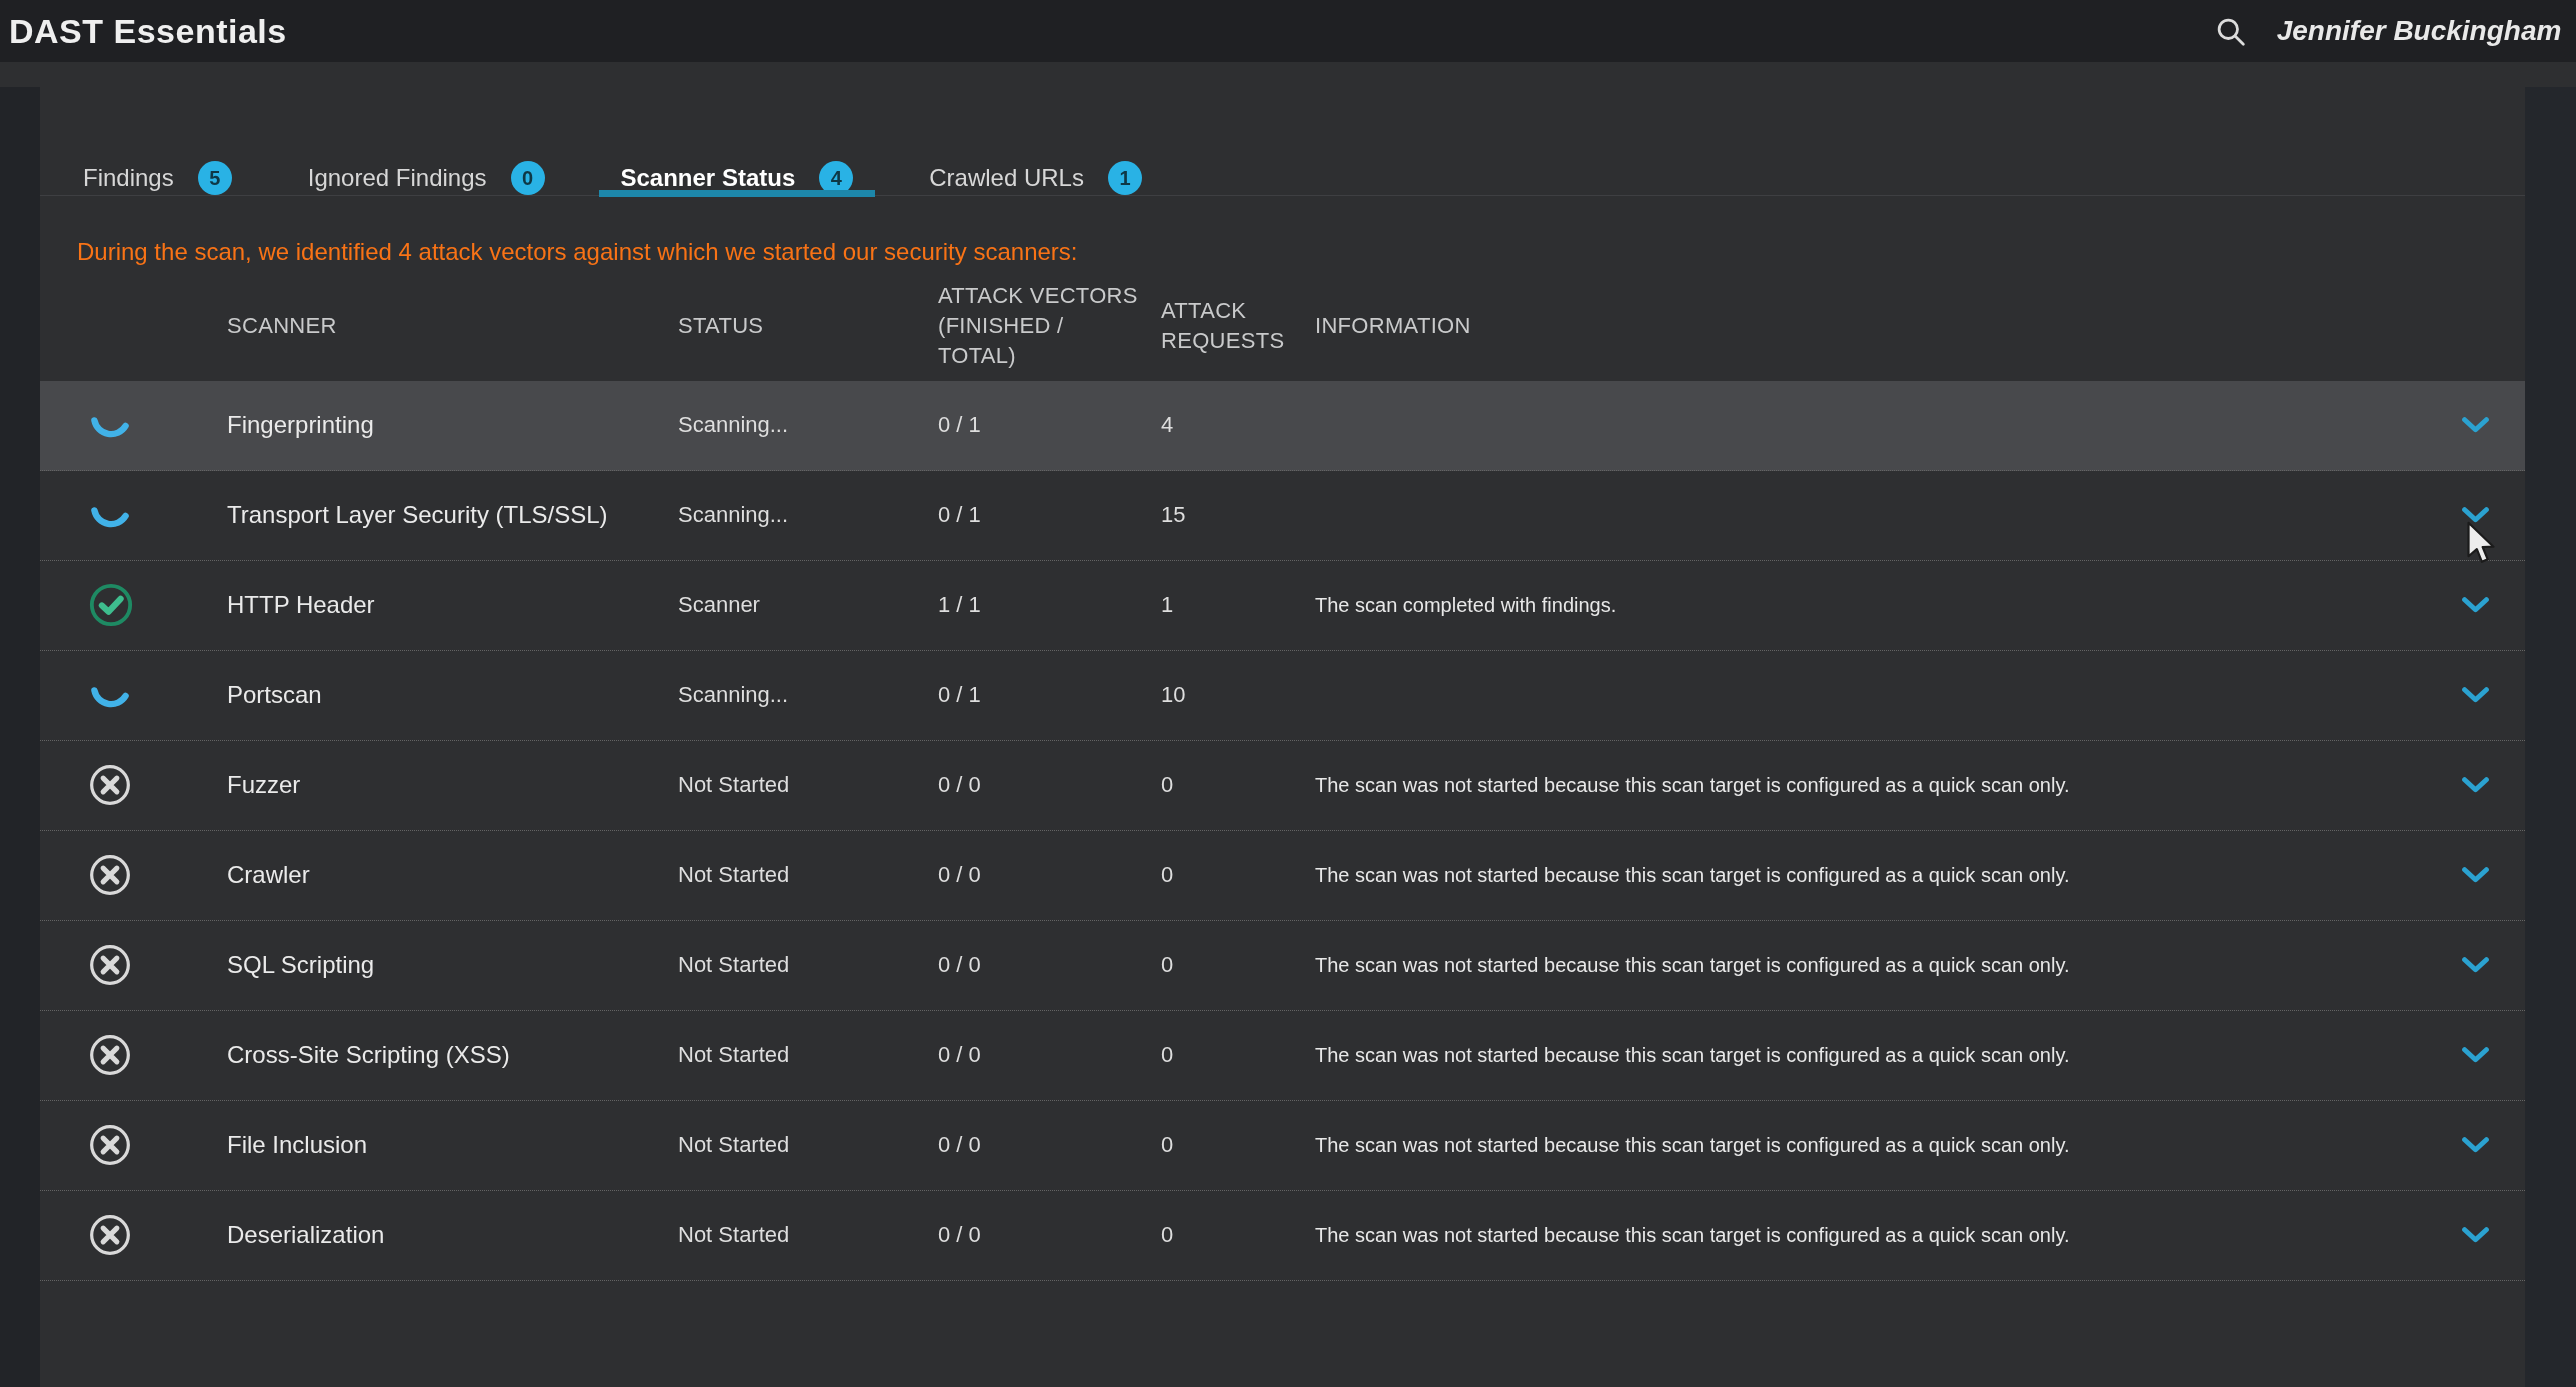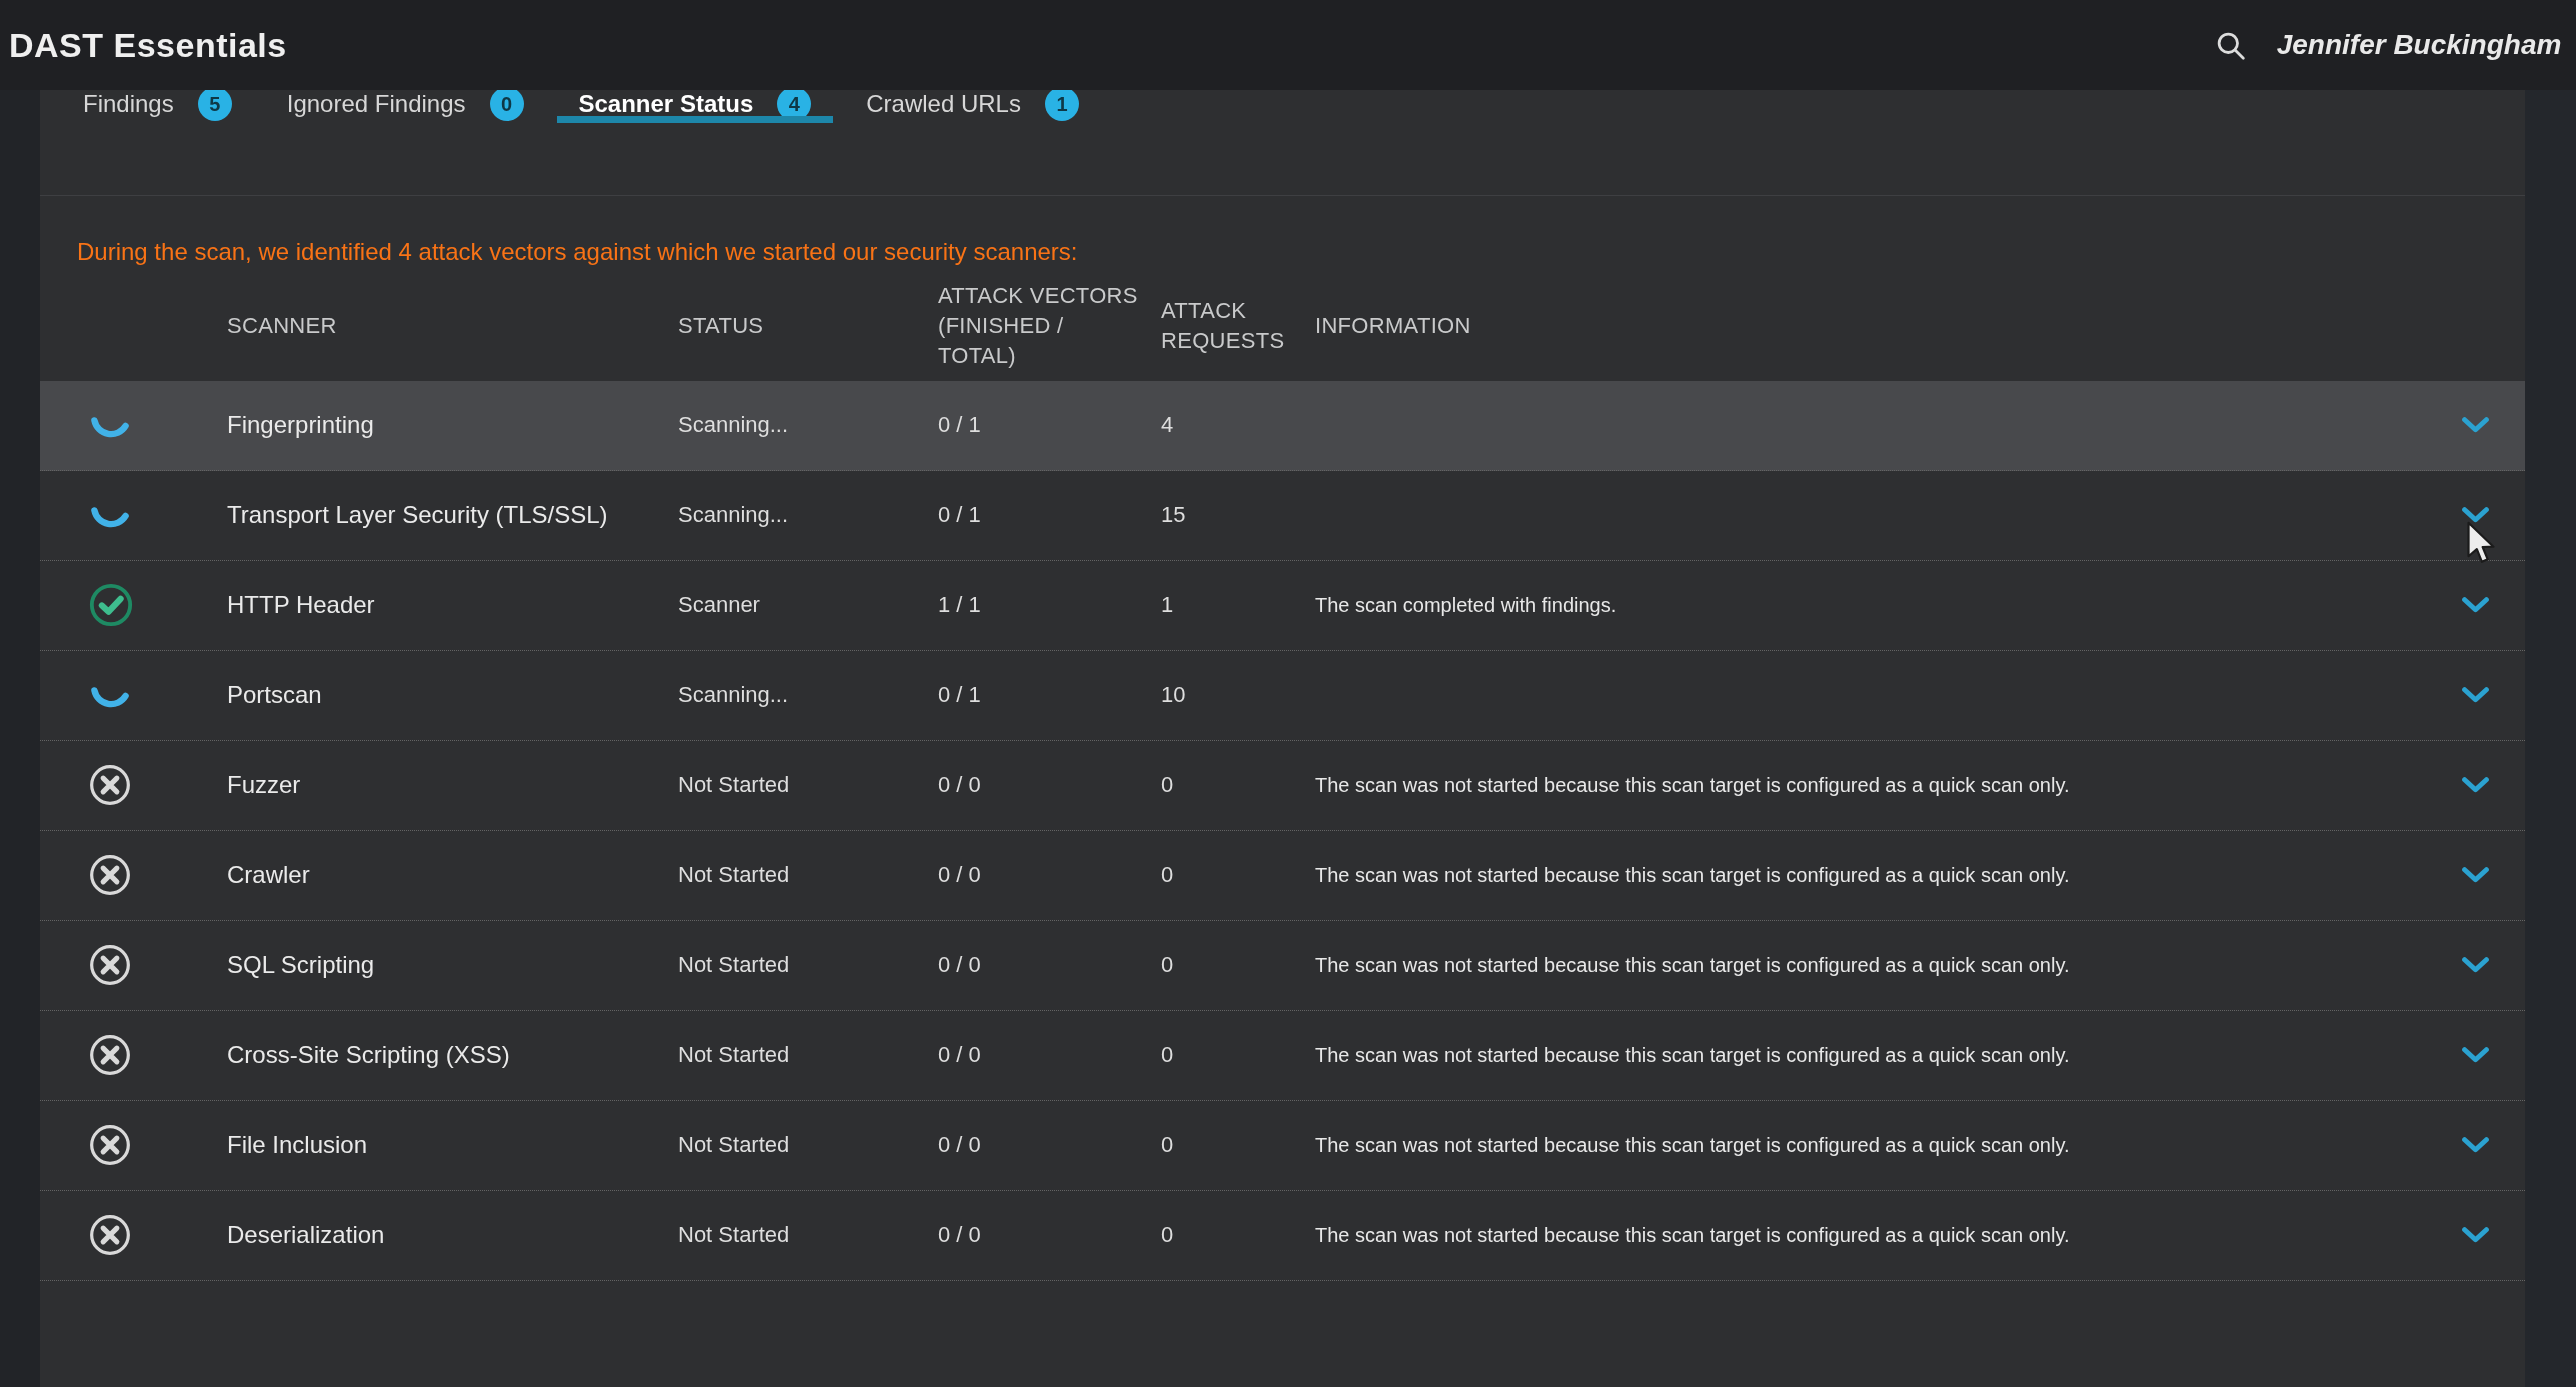--- a/index.html
+++ b/index.html
@@ -4,36 +4,36 @@
 <style>
   * { box-sizing: border-box; }
   html,body { margin:0; padding:0; }
   body {
     width:2576px; height:1387px; position:relative; overflow:hidden;
     background:#2e2f31; font-family:"Liberation Sans", sans-serif;
     -webkit-font-smoothing:antialiased;
   }
   
   .topbar {
-    position:absolute; top:0; left:0; right:0; height:90px;
+    position:absolute; top:0; left:0; right:0; height:62px;
     background:#1f2023; display:flex; align-items:center;
     justify-content:space-between; padding:0 14.6px 0 9px; z-index:10;
   }
   .app-title { margin:0; font-size:34px; font-weight:bold; color:#efefef; letter-spacing:0.5px; }
   .topbar-right { display:flex; align-items:center; gap:29px; }
   .user-name { font-size:28px; font-weight:bold; color:#e9e9e9;font-style:italic; }
   
   .left-strip  { position:absolute; left:0;  top:87px; bottom:0; width:40px;  background:#222428; }
   .right-strip { position:absolute; right:0; top:87px; bottom:0; width:51px;  background:#24272c; }
   
   .content { position:absolute; left:40px; top:87px; width:2485px; bottom:0; background:#2e2f31; }
   
   .tabs {
     height:109px; border-bottom:1.8px solid #3e3f42;
-    display:flex; align-items:flex-start; padding-left:43px; gap:55px;
+    display:flex; align-items:flex-end; padding-left:43px; gap:76px;
   }
   .tab { display:flex; align-items:center; gap:24px; position:relative; cursor:pointer; }
   .tab-label { font-size:24px; color:#d7d7d7; white-space:nowrap; }
   .tab.active .tab-label { font-weight:bold; color:#ffffff; }
   .tab.active::after {
     content:""; position:absolute; left:-22px; right:-22px; bottom:-1.8px;
     height:7.3px; background:#1d87aa;
   }
   .badge {
     width:34px; height:34px; border-radius:50%; background:#29b2e5;

